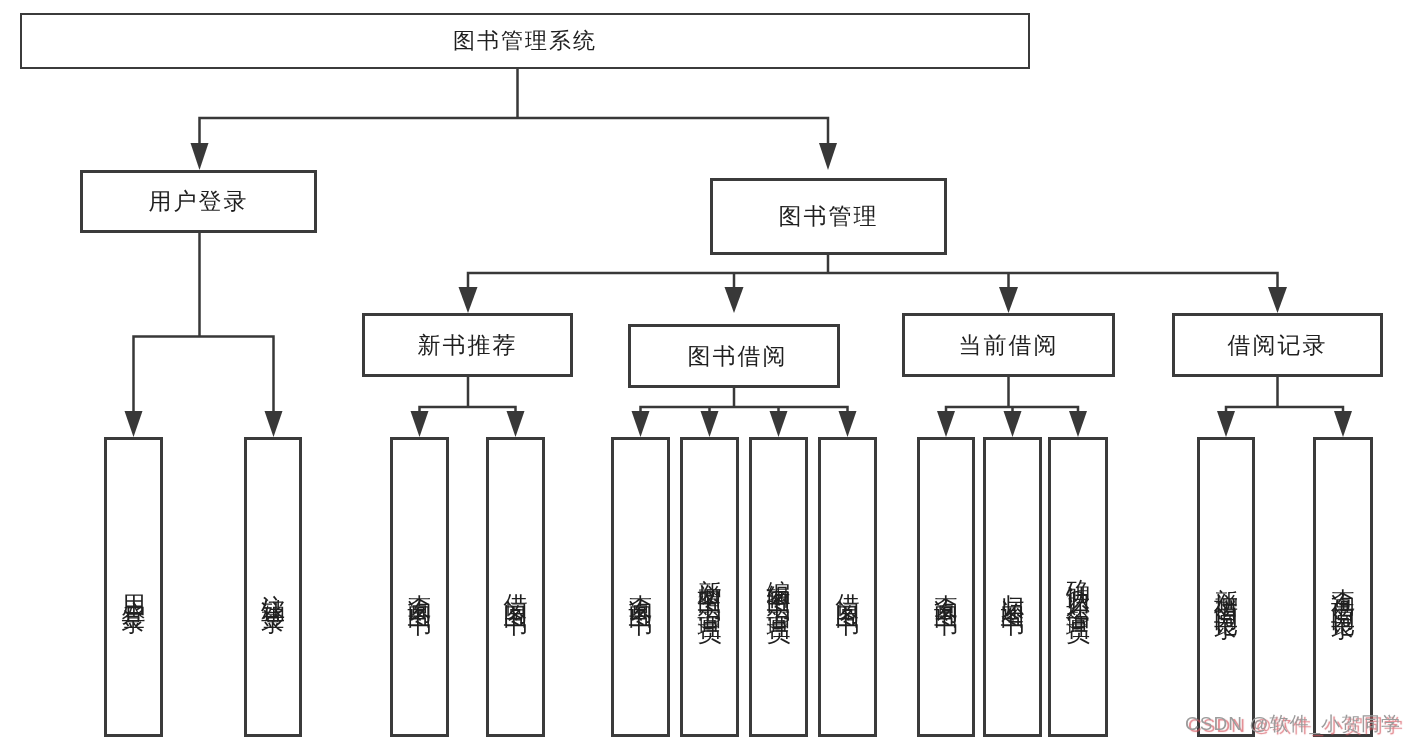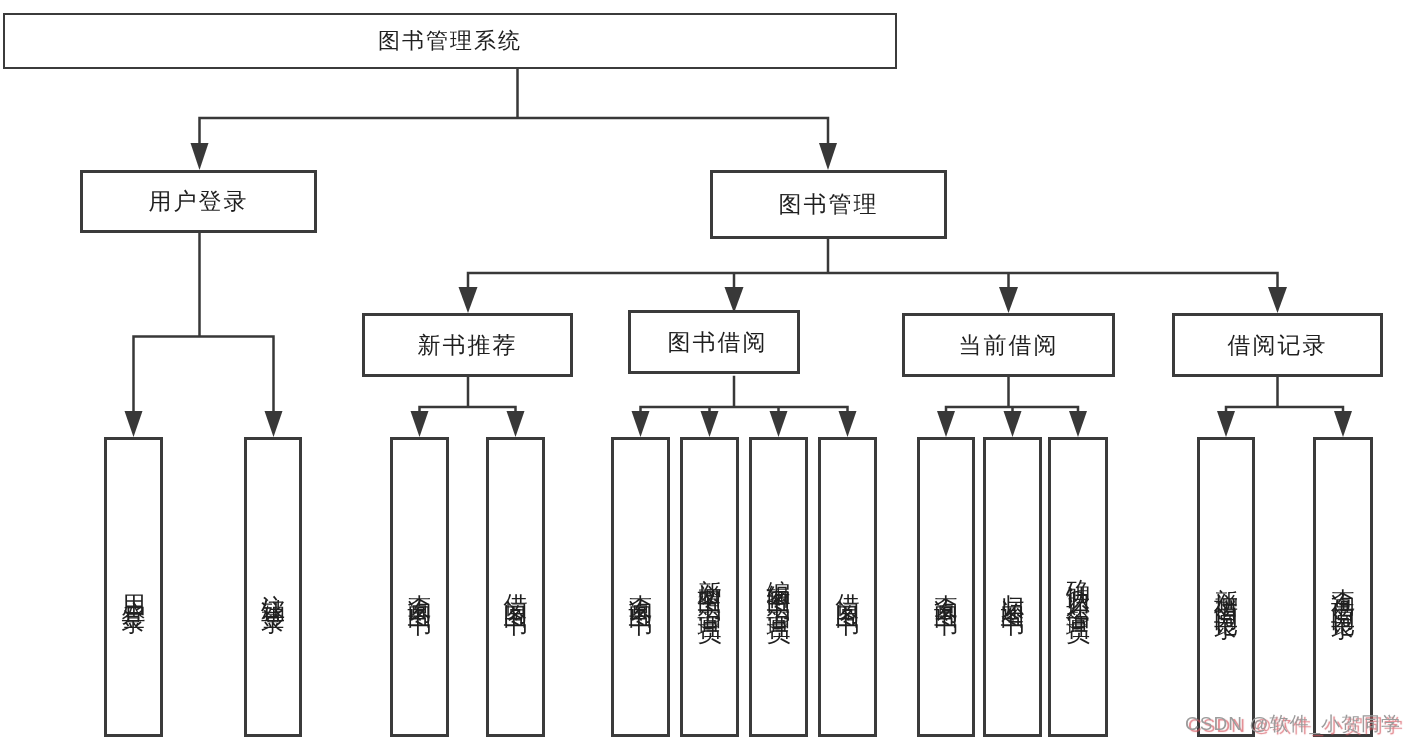--- a/index.html
+++ b/index.html
@@ -74,35 +74,35 @@
       <polygon points="769.5,411 787.5,411 778.5,437"></polygon>
       <polygon points="838.5,411 856.5,411 847.5,437"></polygon>
       <polygon points="937,411 955,411 946,437"></polygon>
       <polygon points="1003.5,411 1021.5,411 1012.5,437"></polygon>
       <polygon points="1069,411 1087,411 1078,437"></polygon>
       <polygon points="1217,411 1235,411 1226,437"></polygon>
       <polygon points="1334,411 1352,411 1343,437"></polygon>
     </g>
   </svg>
 
-  <div class="node root" style="left:3px;top:13px;width:894px;height:56px;">
+  <div class="node root" style="left:20px;top:13px;width:1010px;height:56px;">
     <span>图书管理系统</span>
   </div>
 
   <div class="node h" style="left:80px;top:170px;width:237px;height:63px;">
     <span>用户登录</span>
   </div>
-  <div class="node h" style="left:710px;top:170px;width:237px;height:69px;">
+  <div class="node h" style="left:710px;top:178px;width:237px;height:77px;">
     <span>图书管理</span>
   </div>
 
   <div class="node h" style="left:362px;top:313px;width:211px;height:64px;text-align:right;">
     <span>新书推荐</span>
   </div>
-  <div class="node h" style="left:628px;top:310px;width:172px;height:64px;padding-left:7px;">
+  <div class="node h" style="left:628px;top:324px;width:212px;height:64px;padding-left:7px;">
     <span>图书借阅</span>
   </div>
   <div class="node h" style="left:1172px;top:313px;width:211px;height:64px;">
     <span>借阅记录</span>
   </div>
   <div class="node h" style="left:902px;top:313px;width:213px;height:64px;">
     <span>当前借阅</span>
   </div>
 
   <div class="node v" style="left:104px;top:437px;width:59px;height:300px;">

